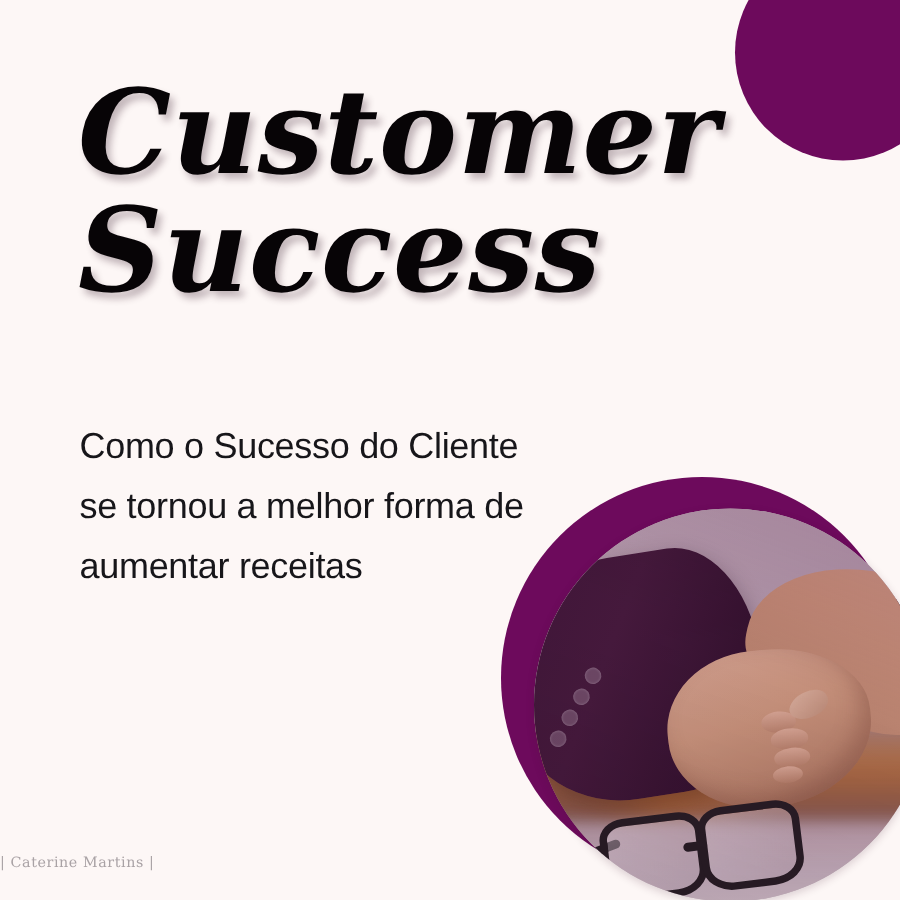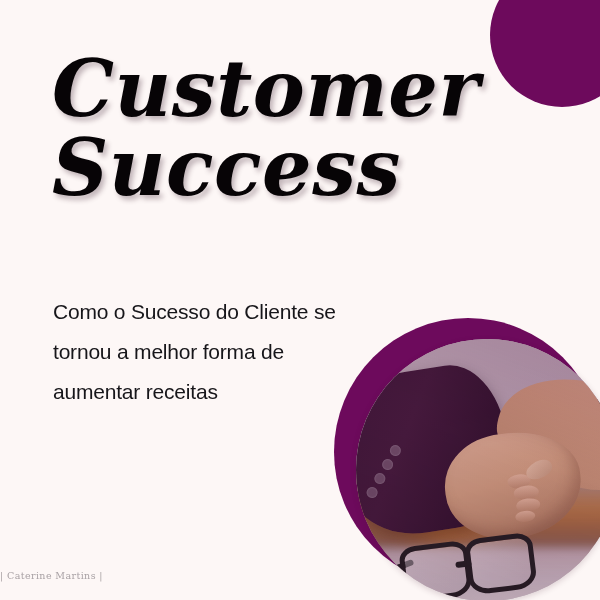--- a/index.html
+++ b/index.html
@@ -48,25 +48,25 @@
     text-shadow: 3px 4px 5px rgba(60,30,45,0.30);
     white-space: nowrap;
   }
   .headline .line { display: block; }
   .headline .line-2 { margin-top: 4px; }
 
   
   .deck {
     position: absolute;
     left: 53px;
-    top: 292px;
+    top: 278px;
     width: 300px;
     font-family: "Liberation Sans", sans-serif;
     font-weight: 400;
-    font-size: 21px;
+    font-size: 24px;
     line-height: 40px;
     letter-spacing: -0.2px;
     color: #17161a;
   }
 
   
   .credit {
     position: absolute;
     left: 0;
     top: 570px;

